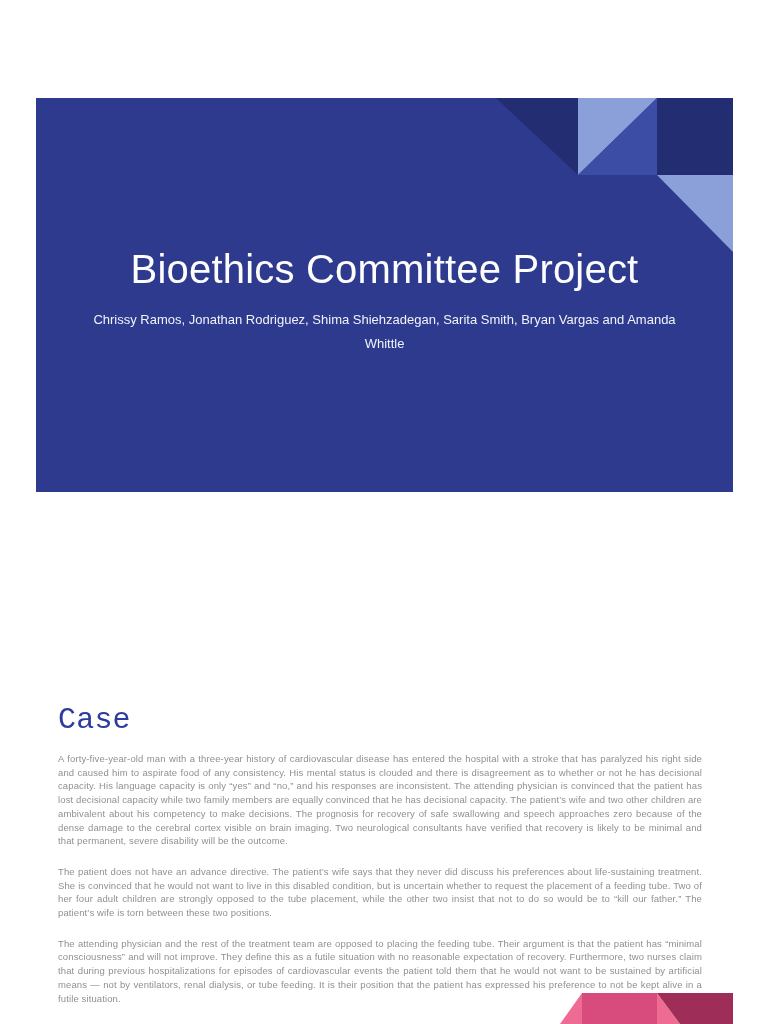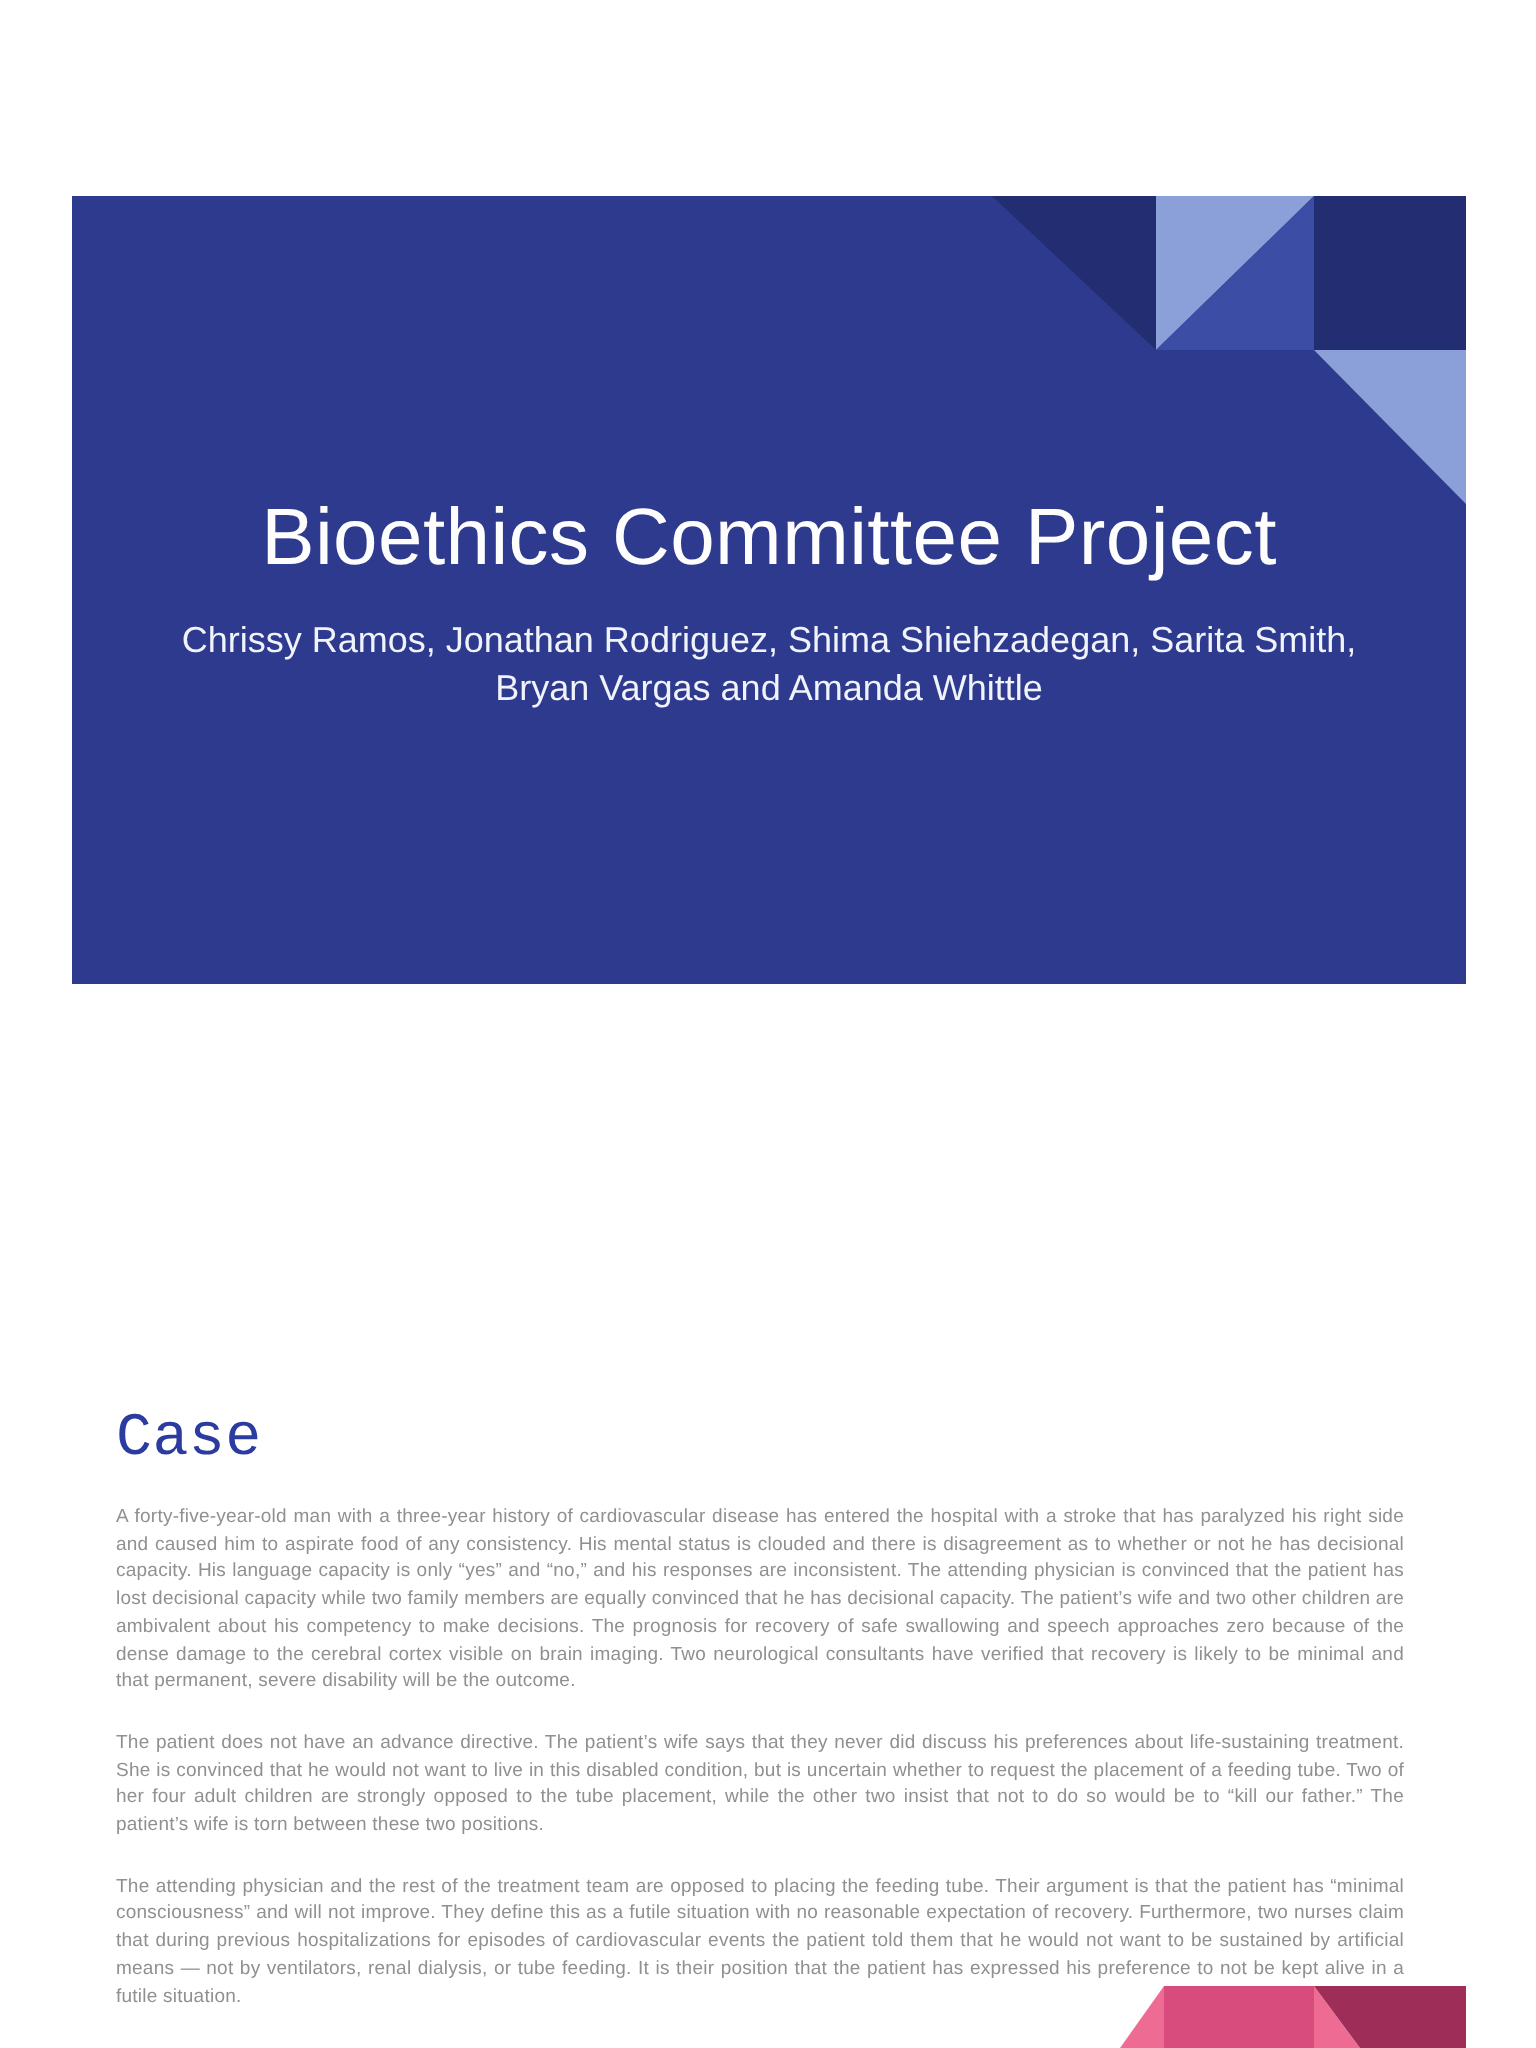--- a/index.html
+++ b/index.html
@@ -39,21 +39,21 @@
     font-weight: 500;
     letter-spacing: 0.2px;
   }
   .slide-subtitle {
     position: absolute;
     left: 50%;
     transform: translateX(-50%);
     width: 624px;
     top: 210px;
     text-align: center;
-    font-size: 18px;
+    font-size: 13px;
     line-height: 24px;
     font-weight: 400;
   }
 
   
   .case-section {
     position: absolute;
     left: 58px;
     top: 703px;
     width: 656px;

